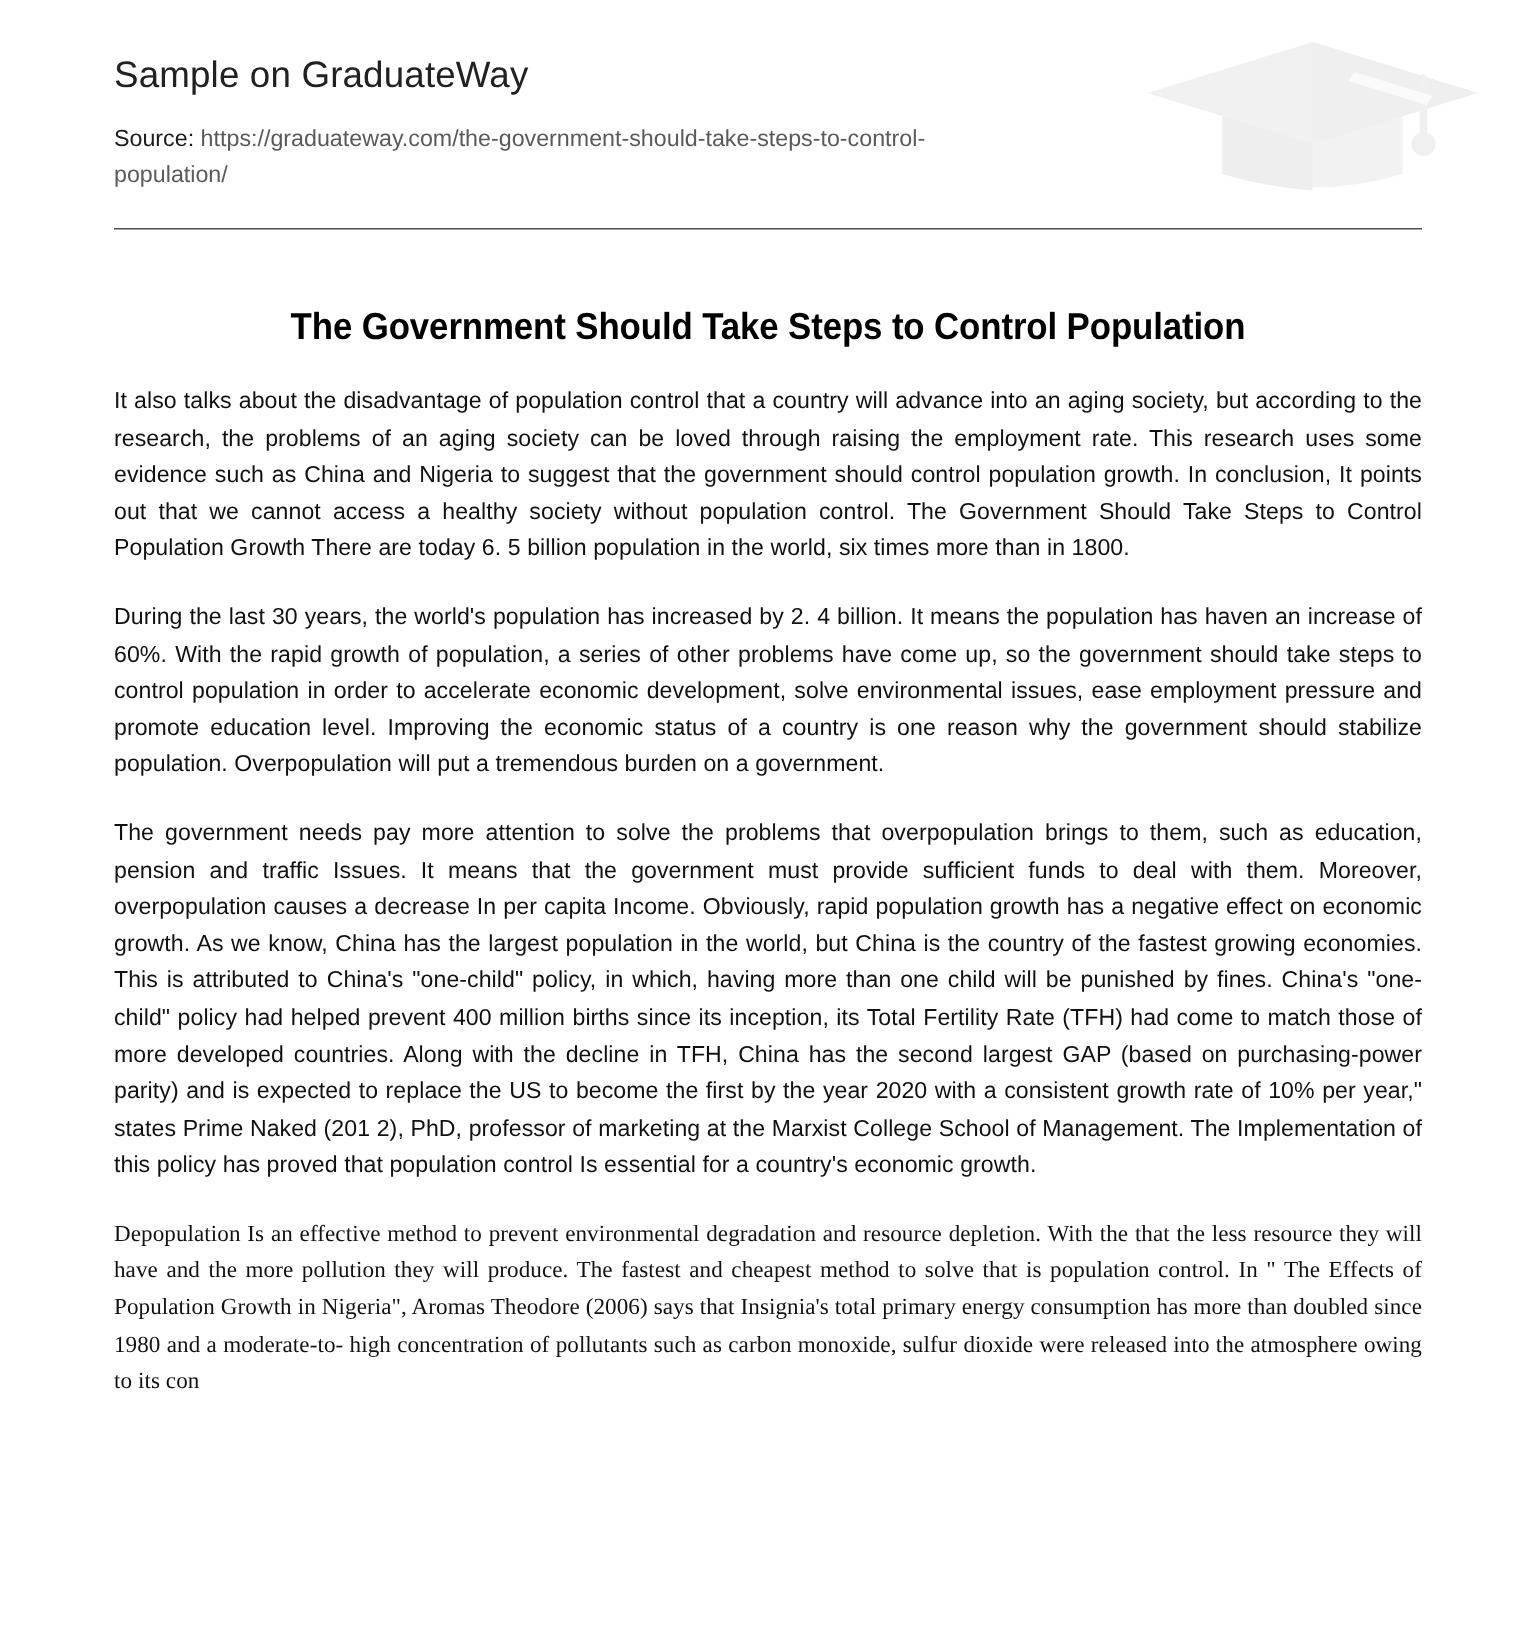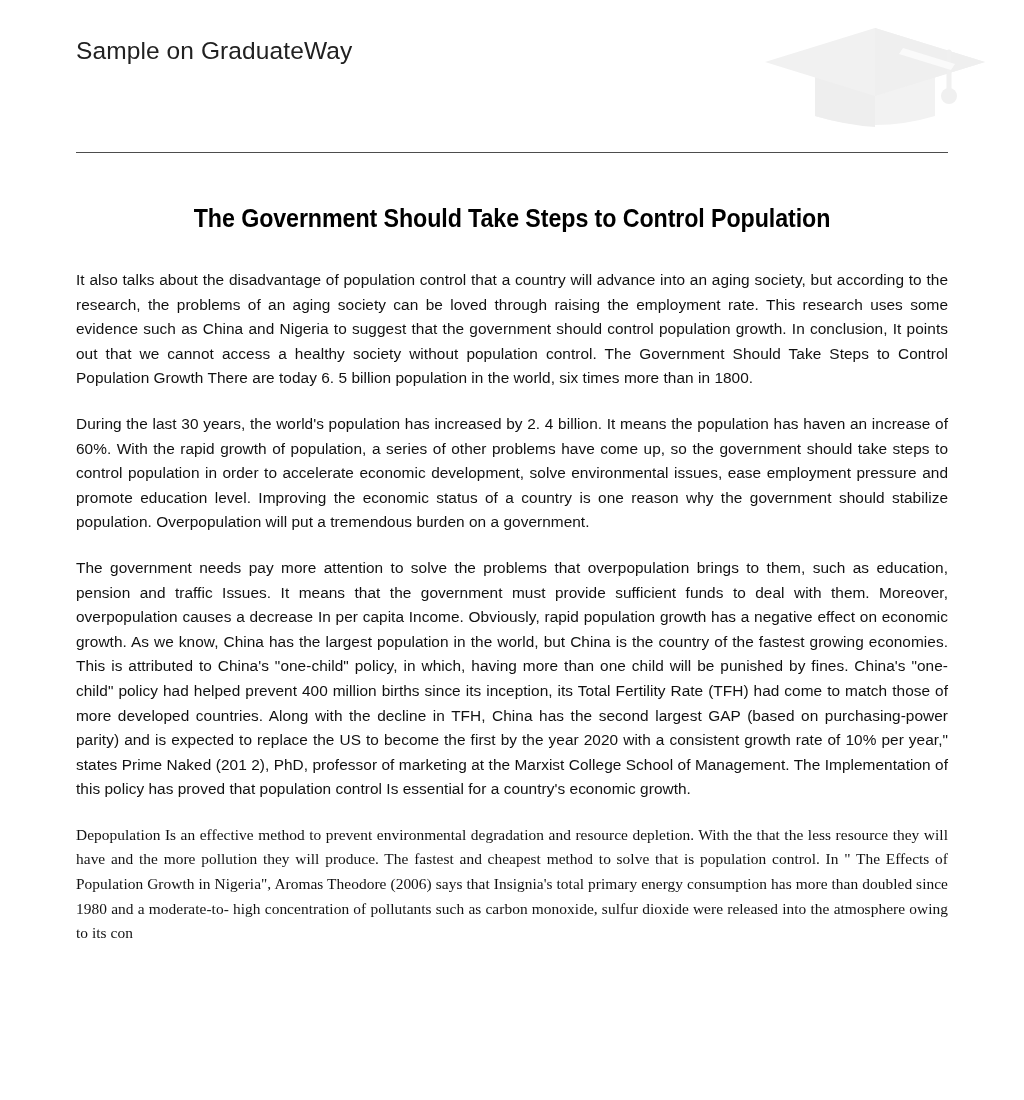--- a/index.html
+++ b/index.html
@@ -86,21 +86,21 @@
     font-weight: 700;
     color: #000000;
     letter-spacing: -0.1px;
     transform: scaleX(0.93);
     transform-origin: center top;
   }
 
   
   .body-copy {
     position: absolute;
-    top: 268px;
+    top: 256px;
     left: 76px;
     width: 872px;
   }
 
   .body-copy p {
     margin: 0 0 21px 0;
     font-size: 15.4px;
     line-height: 24.6px;
     text-align: justify;
     text-justify: inter-word;
@@ -110,20 +110,23 @@
   .body-copy p:last-child { margin-bottom: 0; font-family: Liberation Serif, serif; }
 </style>
 </head>
 <body>
 
 <div class="page">
 
   <div class="header">
     <h1 class="site-title">Sample on GraduateWay</h1>
 
+    <div class="source-line">
+      <span class="source-label">Source: </span><span class="source-url">https://graduateway.com/the-government-should-take-steps-to-control-population/</span>
+    </div>
 
     <div class="logo">
       <svg viewBox="0 0 225 112" width="225" height="112" aria-hidden="true">
 
         <path d="M52 48 L52 90 Q112 108 172 90 L172 48 Z" fill="#f2f2f2"></path>
         <path d="M52 48 L52 90 Q82 99 112 101 L112 57 Z" fill="#eeeeee"></path>
 
         <path d="M112 2 L222 36 L112 70 L2 36 Z" fill="#f1f1f1"></path>
         <path d="M112 2 L222 36 L112 70 Z" fill="#efefef"></path>
 

